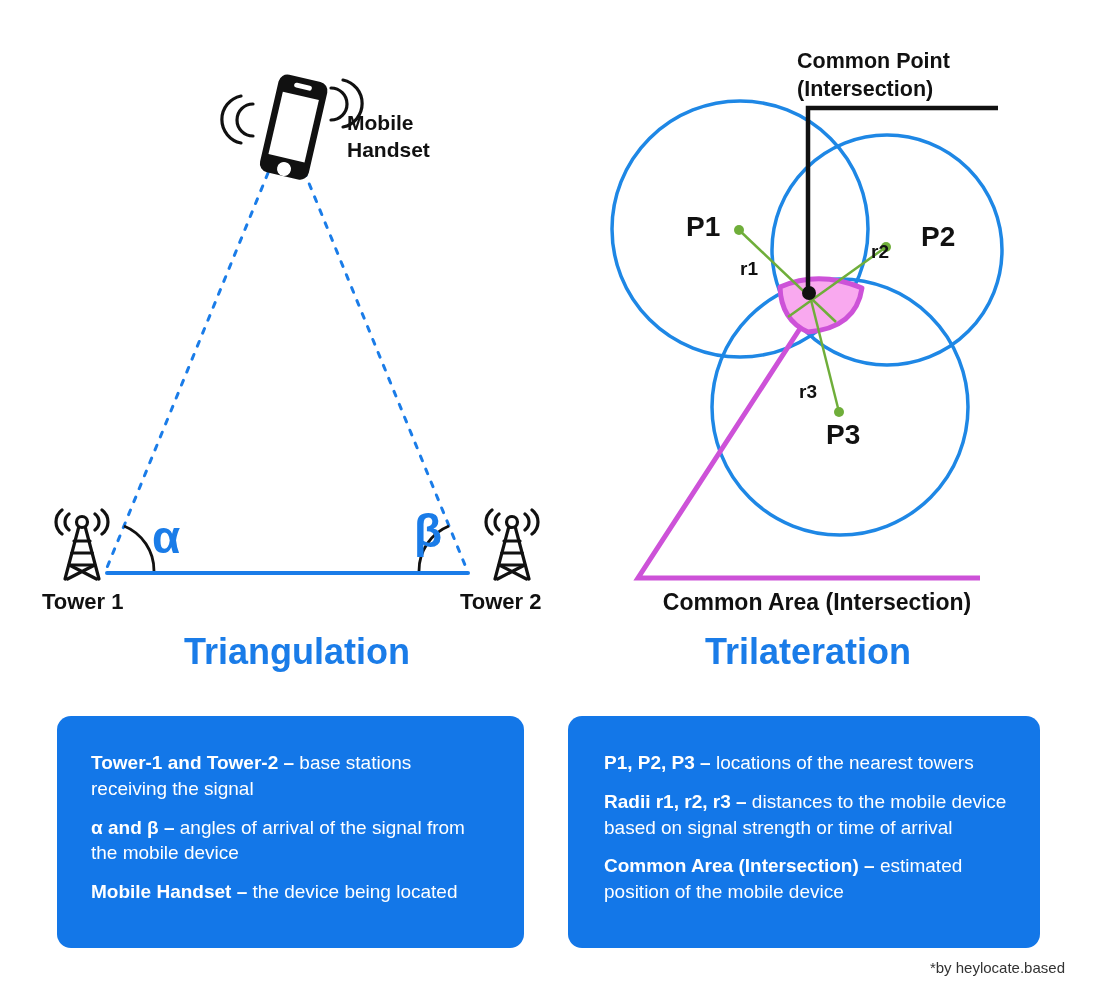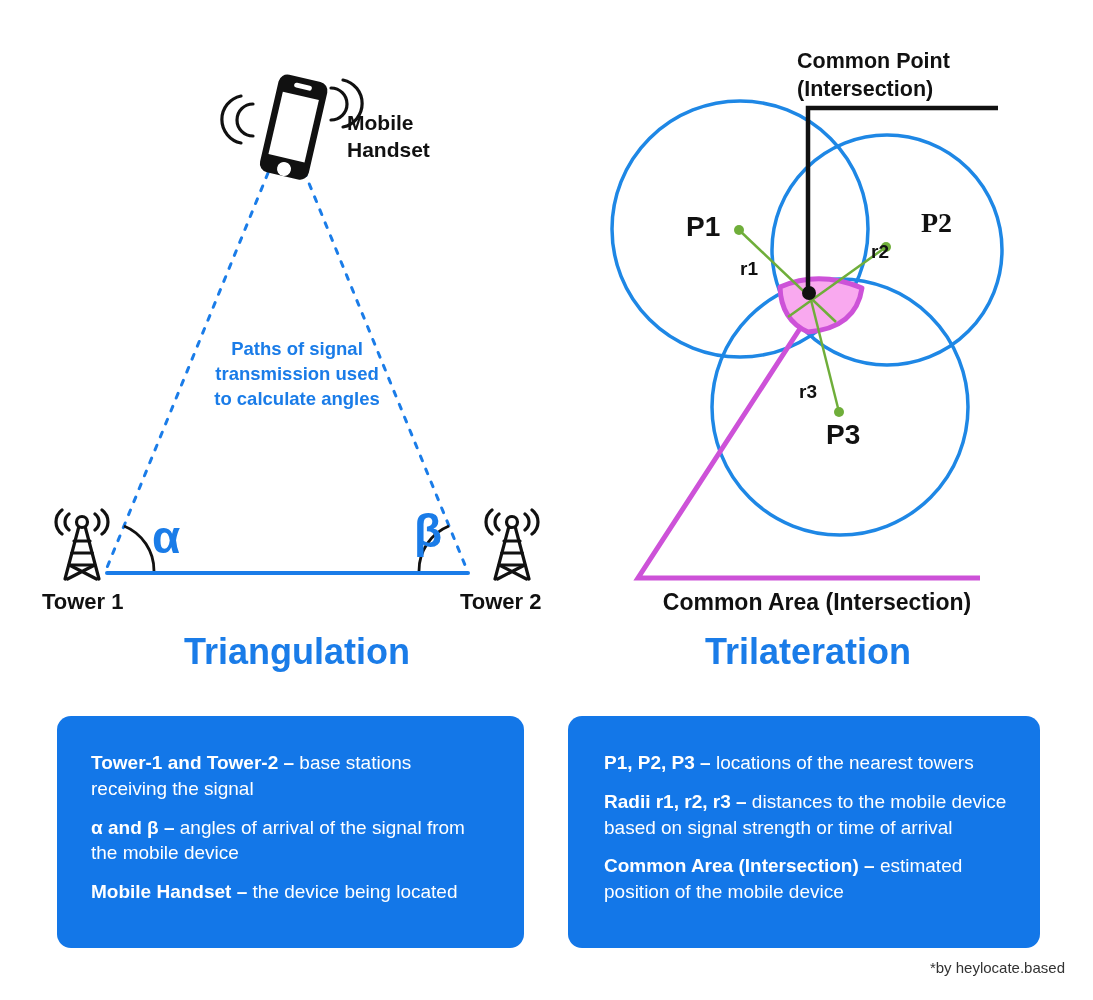--- a/index.html
+++ b/index.html
@@ -33,21 +33,21 @@
   .beta  { left:414px; top:508px; }
   .tower-lbl { font-size:22px; }
   .tower1-lbl { left:42px;  top:589px; }
   .tower2-lbl { left:460px; top:589px; }
   .section-title { top:631px; width:360px; text-align:center;
                    color:var(--blue); font-size:36px; font-weight:800; }
   .title-left  { left:117px; }
   .title-right { left:628px; }
   .common-point { left:797px; top:48px; font-size:21.5px; line-height:1.28; }
   .p-lbl { font-size:28px; }
-  .p1 { left:686px; top:211px; } .p2 { left:921px; top:207px;font-family:Liberation Serif, serif; } .p3 { left:826px; top:419px; }
+  .p1 { left:686px; top:211px; } .p2 { left:921px; top:221px; } .p3 { left:826px; top:419px; }
   .r-lbl { font-size:19px; }
   .r1 { left:740px; top:258px; } .r2 { left:871px; top:241px;text-align:right; } .r3 { left:799px; top:381px; }
   .common-area { left:617px; top:589px; width:400px; text-align:center; font-size:23px; }
 
   
   .box { position:absolute; top:716px; height:232px; background:var(--box-blue);
          border-radius:14px; color:#fff; font-size:19px; line-height:1.36;
          box-sizing:border-box; }
   .box-left  { left:57px;  width:467px; padding:34px 36px 0 34px; }
   .box-right { left:568px; width:472px; padding:34px 30px 16px 36px; }
@@ -114,23 +114,20 @@
 
       <circle class="gdot" cx="739" cy="230" r="5"></circle>
       <circle class="gdot" cx="886" cy="247" r="5"></circle>
       <circle class="gdot" cx="839" cy="412" r="5"></circle>
       <circle class="kdot" cx="809" cy="293" r="7"></circle>
     </g>
   </svg>
 
   <div class="lbl pre mobile-label">Mobile
 Handset</div>
-  <div class="lbl pre paths-text">Paths of signal
-transmission used
-to calculate angles</div>
   <div class="lbl greek alpha">α</div>
   <div class="lbl greek beta">β</div>
   <div class="lbl tower-lbl tower1-lbl">Tower 1</div>
   <div class="lbl tower-lbl tower2-lbl">Tower 2</div>
   <div class="lbl section-title title-left">Triangulation</div>
 
   <div class="lbl pre common-point">Common Point
 (Intersection)</div>
   <div class="lbl p-lbl p1">P1</div>
   <div class="lbl p-lbl p2">P2</div>

